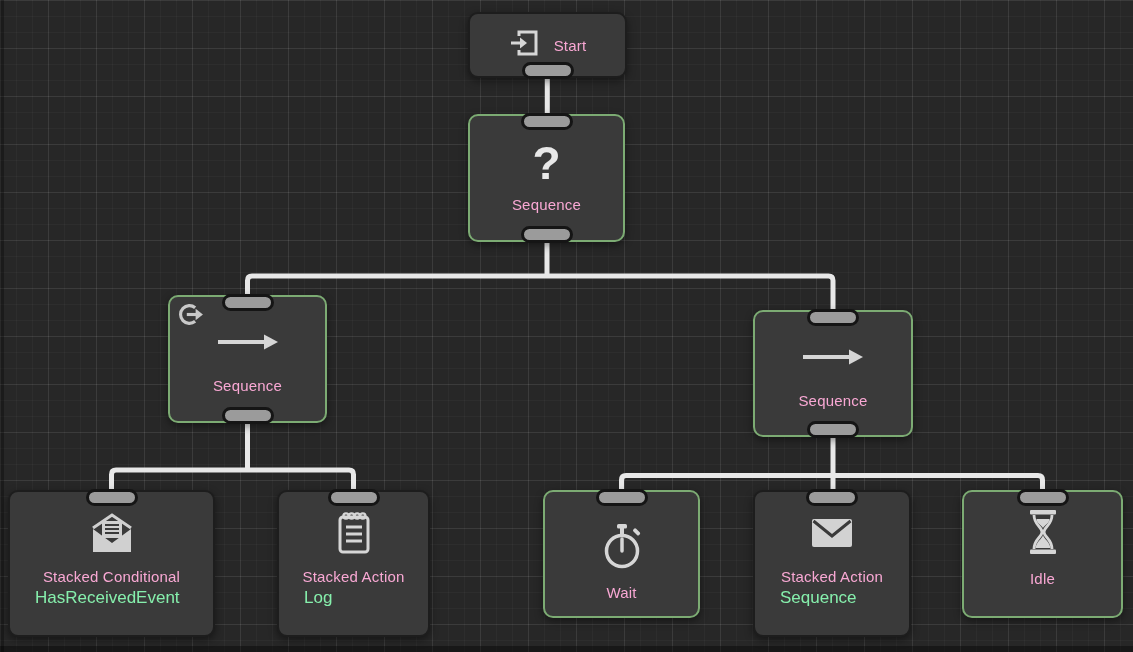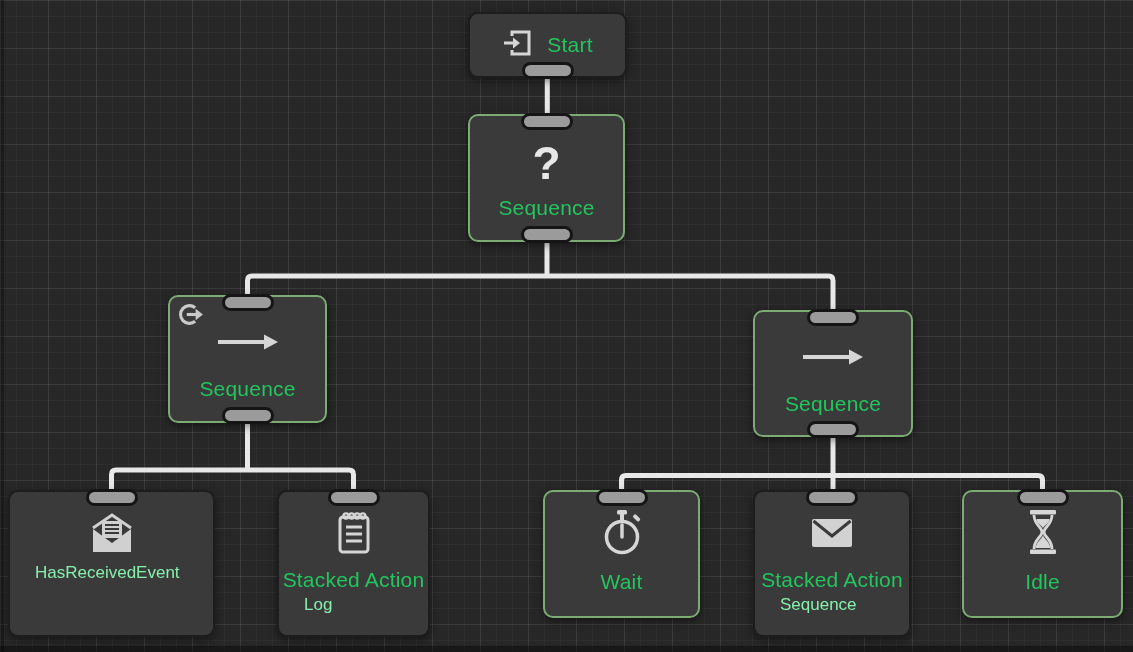--- a/index.html
+++ b/index.html
@@ -28,21 +28,21 @@
   .port{
     position:absolute;left:50%;transform:translateX(-50%);
     width:52px;height:17px;background:#9b9b9b;
     border:3px solid #151515;border-radius:9px;box-sizing:border-box;z-index:3;
   }
   .port.top{top:-3px;}
   .port.bottom{bottom:-3px;}
 
   .content{display:flex;flex-direction:column;align-items:center;padding-top:22px;height:100%;box-sizing:border-box;}
   .icon-box{height:50px;display:flex;align-items:center;justify-content:center;}
-  .title{margin-top:8px;font-size:21px;color:#22c55e;letter-spacing:0.2px;white-space:nowrap;}
+  .title{margin-top:8px;font-size:15px;color:#f9a8d4;letter-spacing:0.2px;white-space:nowrap;}
   .subtitle{margin-top:3px;font-size:17px;color:#86efac;align-self:flex-start;padding-left:25px;white-space:nowrap;}
 
   .start-content{display:flex;flex-direction:row;align-items:center;justify-content:center;gap:13px;height:100%;}
   .start-content .title{margin-top:0;}
 
   .qmark{font-size:46px;font-weight:700;color:#e8e8e8;line-height:50px;}
   .badge{position:absolute;left:7px;top:5px;}
 </style>
 </head>
 <body>
@@ -128,20 +128,21 @@
           <svg width="46" height="42" viewBox="0 0 46 42">
             <path d="M4 16 L23 3 L42 16" stroke="#d0d0d0" stroke-width="3" fill="none"></path>
             <rect x="13" y="9" width="20" height="17" fill="#d0d0d0"></rect>
             <line x1="16" y1="13" x2="30" y2="13" stroke="#3a3a3a" stroke-width="2"></line>
             <line x1="16" y1="17" x2="30" y2="17" stroke="#3a3a3a" stroke-width="2"></line>
             <line x1="16" y1="21" x2="30" y2="21" stroke="#3a3a3a" stroke-width="2"></line>
             <path d="M4 17 L23 31 L42 17 V40 H4 Z" fill="#d0d0d0"></path>
           </svg>
         </span>
       </div>
+      <div class="title">Stacked Conditional</div>
       <div class="subtitle">HasReceivedEvent</div>
     </div>
   </div>
 
   <div class="node" style="left:277px;top:490px;width:153px;height:147px;">
     <div class="port top"></div>
     <div class="content" style="padding-top:18px;">
       <div class="icon-box">
         <span>
           <svg width="40" height="46" viewBox="0 0 40 46">
@@ -156,21 +157,21 @@
           </svg>
         </span>
       </div>
       <div class="title">Stacked Action</div>
       <div class="subtitle">Log</div>
     </div>
   </div>
 
   <div class="node active" style="left:543px;top:490px;width:157px;height:128px;">
     <div class="port top"></div>
-    <div class="content" style="padding-top:14px;">
+    <div class="content" style="padding-top:28px;">
       <div class="icon-box" style="height:56px;">
         <span>
           <svg width="44" height="52" viewBox="0 0 44 52">
             <rect x="17" y="4" width="10" height="4.5" rx="1.6" fill="#d6d6d6"></rect>
             <rect x="20" y="8" width="4" height="6" fill="#d6d6d6"></rect>
             <rect x="32.5" y="10" width="8" height="3.8" rx="1.5" fill="#d6d6d6" transform="rotate(45 36.5 12)"></rect>
             <circle cx="22" cy="31" r="15.5" stroke="#d6d6d6" stroke-width="3.5" fill="none"></circle>
             <line x1="22" y1="31" x2="22" y2="19" stroke="#d6d6d6" stroke-width="3.5" stroke-linecap="round"></line>
           </svg>
         </span>

